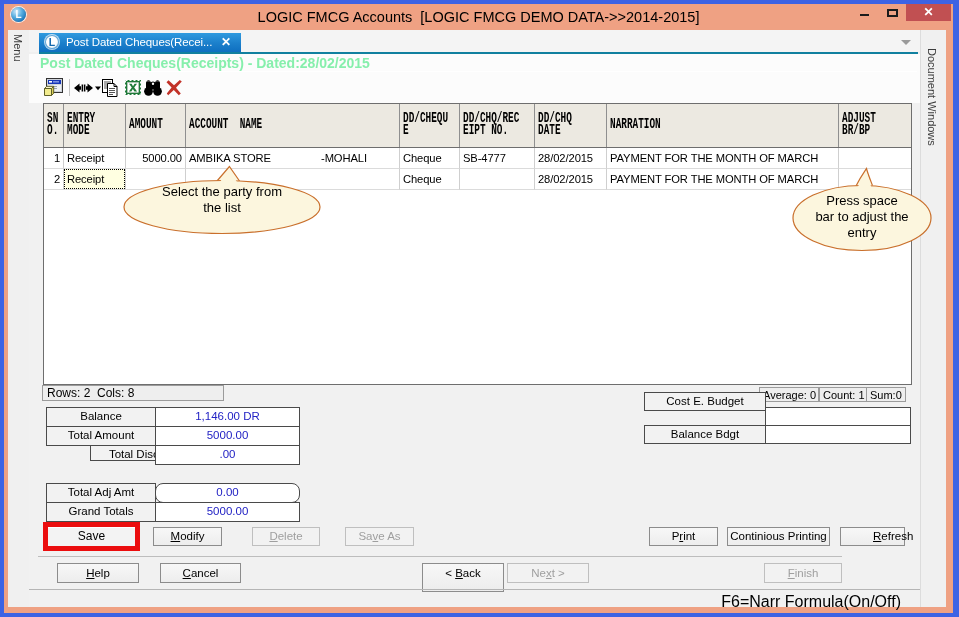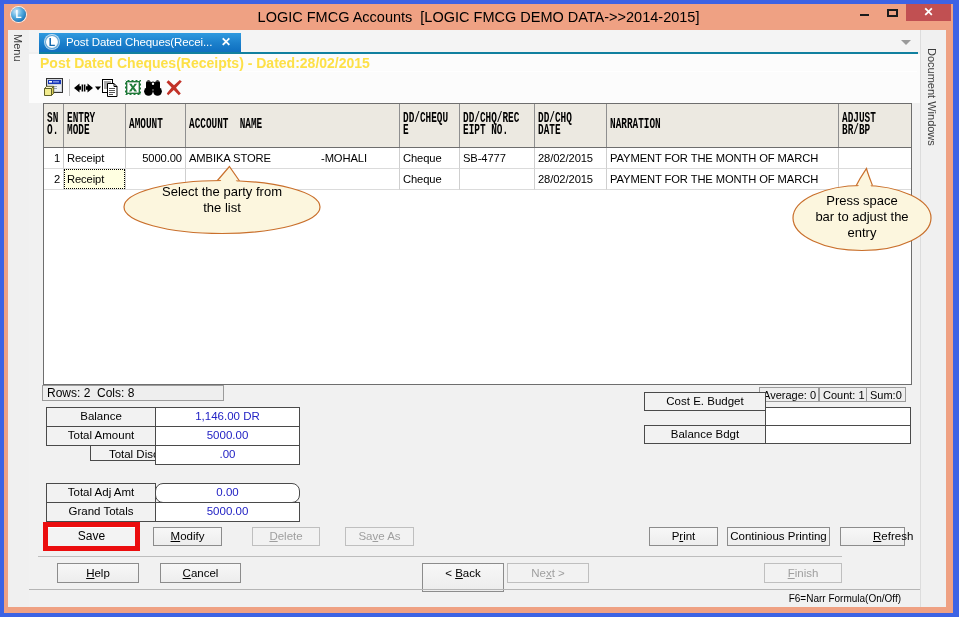--- a/index.html
+++ b/index.html
@@ -27,21 +27,21 @@
 #tab { left:39px; top:33px; width:202px; height:19px; background:linear-gradient(180deg,#2F9ADF 0%,#1B7FCB 55%,#0E6FC0 100%); color:#fff; font-size:11.5px; letter-spacing:-0.1px; }
 #tab .txt { position:absolute; left:27px; top:3px; }
 #tab .x { position:absolute; left:182px; top:2px; font-size:12px; font-weight:bold; }
 #tablogo { left:6px; top:2px; width:14px; height:14px; border-radius:50%; background:radial-gradient(circle at 40% 35%, #ffffff 50%, #dcedf9 70%, #9ecdf0 100%); color:#1369ae; font-size:10.5px; font-weight:bold; text-align:center; line-height:14px; position:absolute; box-shadow:inset 0 0 0 1px #5ea3d4, 0 0 0 1px rgba(255,255,255,0.7); }
 #tab-chev { left:901px; top:40px; width:0; height:0; border-left:5px solid transparent; border-right:5px solid transparent; border-top:5px solid #9a9a9a; }
 #teal-line { left:39px; top:52px; width:879px; height:2px; background:#11809F; }
 
 
 #formarea { left:29px; top:54px; width:891px; height:553px; background:#F1F1F1; }
 #toolstrip { left:29px; top:54px; width:891px; height:49px; background:#FCFCFC; }
-#formtitle { left:40px; top:55px; font-size:14px; font-weight:bold; color:#fde047;text-align:right; }
+#formtitle { left:40px; top:55px; font-size:14px; font-weight:bold; color:#86efac;text-align:right; }
 #hdr-sep { left:40px; top:71px; width:877px; height:1px; background:#C6C6C6; border-bottom:1px solid #fff; }
 
 
 #grid { left:43px; top:103px; width:869px; height:282px; background:#fff; border:1px solid #6E6E6E; }
 .gh { position:absolute; top:0; height:43px; background:#ECE9E1; border-right:1px solid #8F8F8F; padding:9px 0 0 3px; color:#000; }
 .gh .ghx { height:23px; display:flex; align-items:center; }
 .gh .ghx span { font-family:"Liberation Mono", monospace; font-weight:bold; font-size:14px; line-height:11.5px; transform:scaleX(0.67); transform-origin:0 50%; white-space:pre; display:block; }
 .gc { position:absolute; height:21px; border-right:1px solid #CFCFCF; border-bottom:1px solid #DBDBDB; font-size:11.2px; letter-spacing:-0.1px; line-height:20px; padding:0 3px; white-space:nowrap; overflow:hidden; }
 .r { text-align:right; }
 #ghrow-b { position:absolute; left:0; top:43px; width:867px; height:1px; background:#6E6E6E; }
@@ -57,21 +57,21 @@
 .lbl { background:#F2F2F2; border:1px solid #4A4A4A; text-align:center; font-size:11.5px; line-height:17px; color:#000; }
 .val { background:#fff; border:1px solid #4A4A4A; text-align:center; font-size:11.5px; line-height:17px; color:#2222C4; }
 
 
 .btn { background:linear-gradient(180deg,#F7F7F7,#EDEDED); border:1px solid #8C8C8C; font-size:11.5px; text-align:center; line-height:17px; color:#000; }
 .btn.dis { color:#9F9F9F; border:1px solid #BFBFBF; background:#F2F2F2; }
 #redbox { left:43px; top:522px; width:97px; height:29px; border:5px solid #EB0D0E; }
 
 #sep2 { left:38px; top:556px; width:804px; height:1px; background:#BDBDBD; }
 #sep3 { left:29px; top:589px; width:891px; height:1px; background:#B5B5B5; }
-#f6txt { left:700px; top:593px; width:201px; font-size:10px; text-align:right; color:#000; }
+#f6txt { left:700px; top:593px; width:201px; font-size:16px; text-align:right; color:#000; }
 </style>
 </head>
 <body>
 <div class="abs" id="frame"></div>
 <div class="abs" id="title">LOGIC FMCG Accounts&nbsp; [LOGIC FMCG DEMO DATA-&gt;&gt;2014-2015]</div>
 <div class="abs" id="logo">L</div>
 <div class="abs" id="btn-min"></div>
 <div class="abs" id="btn-max"></div>
 <div class="abs" id="btn-close">✕</div>
 <div class="abs" id="content"></div>

